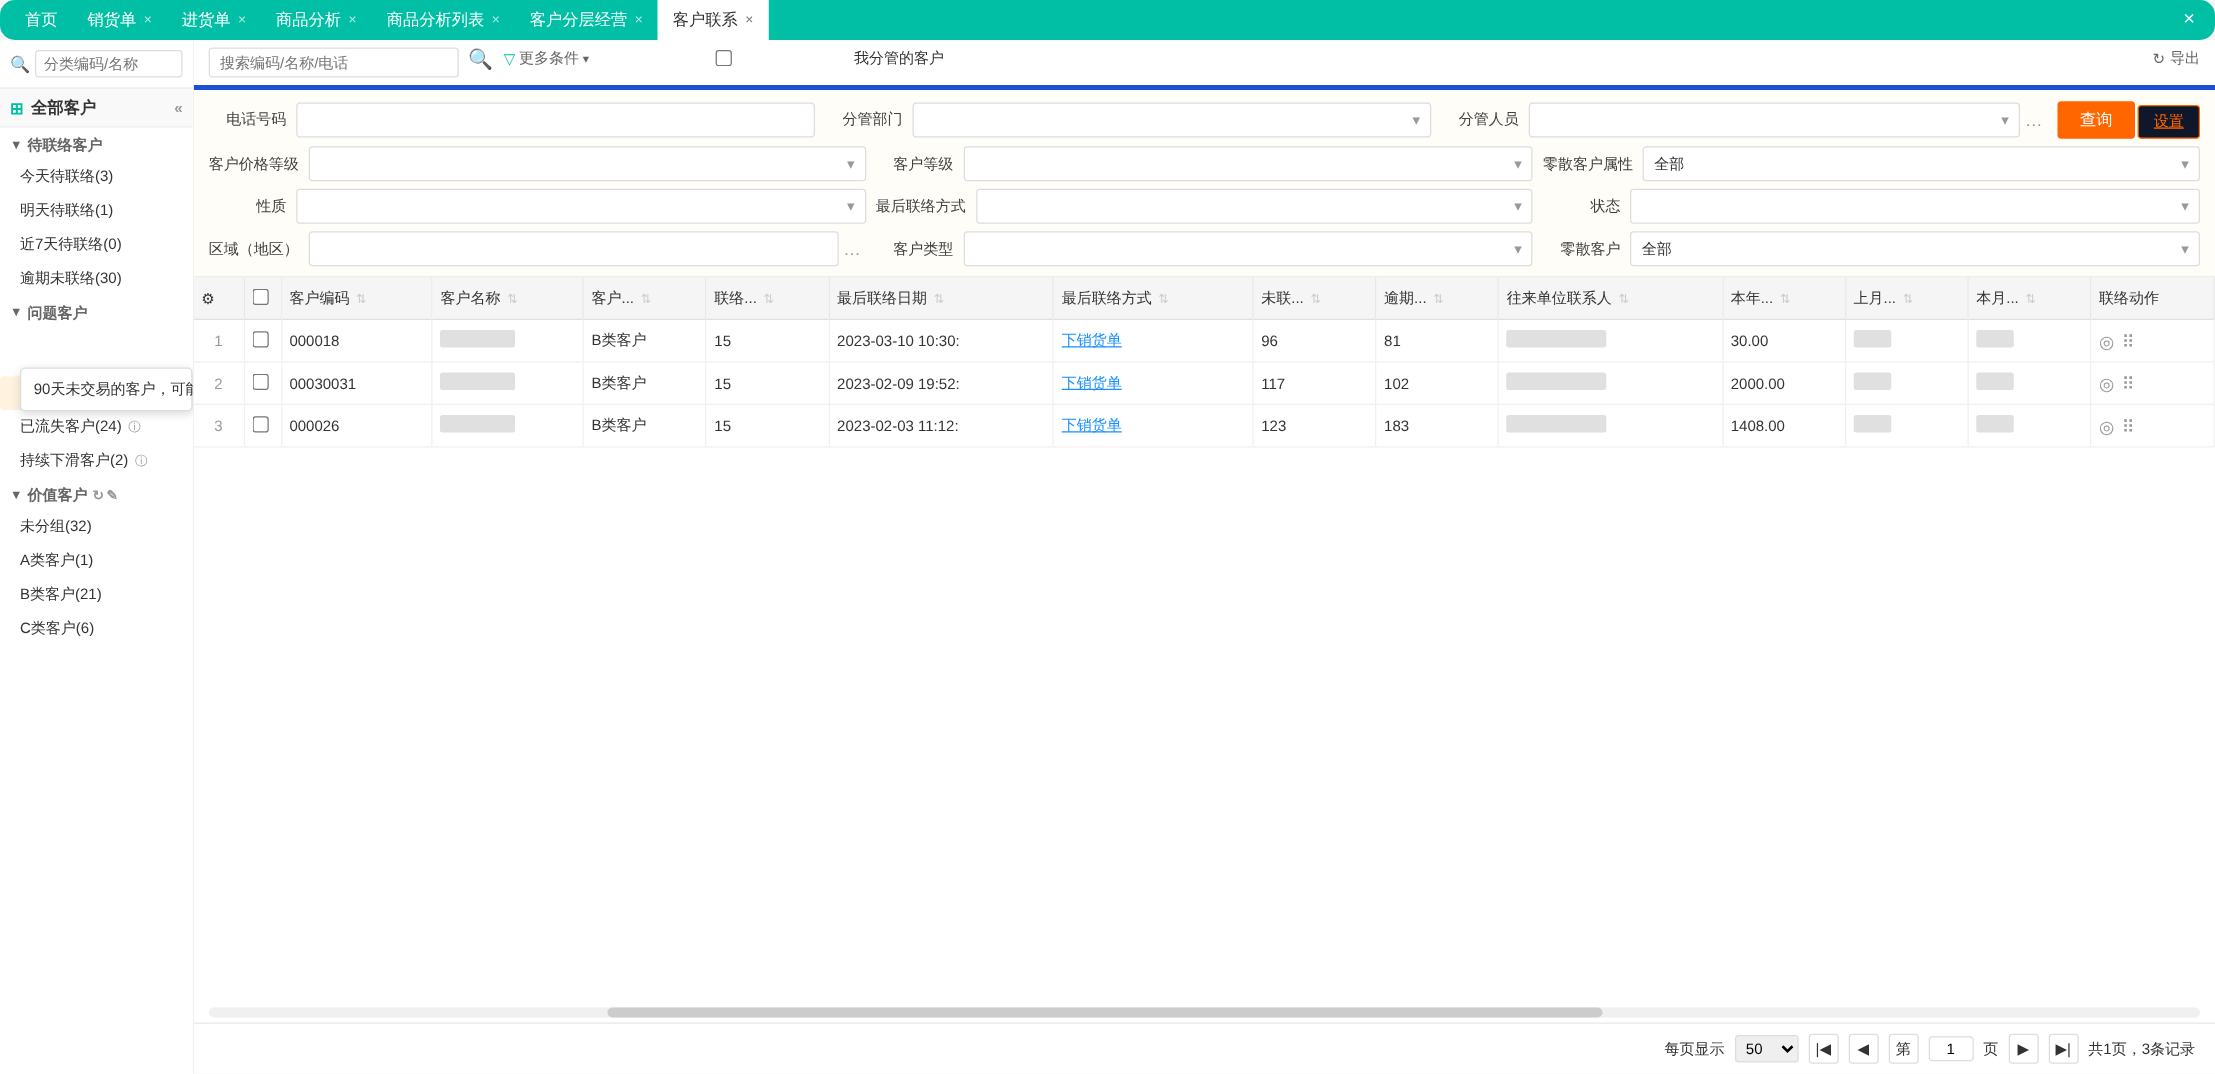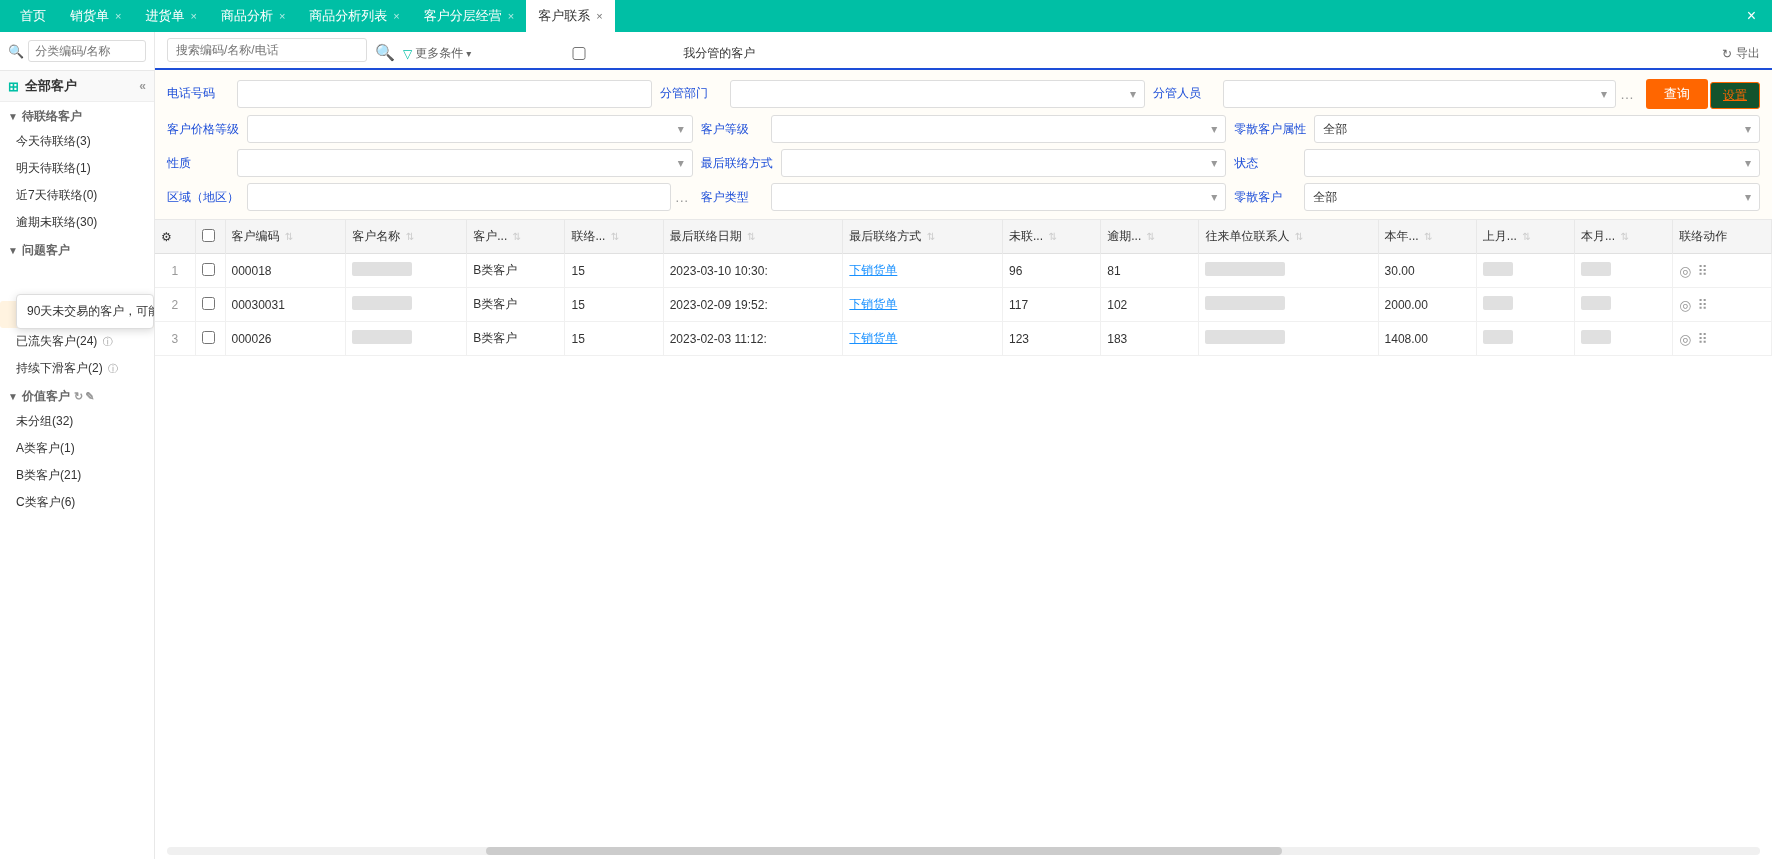--- a/index.html
+++ b/index.html
@@ -6,20 +6,21 @@
     body { font-family: 'Microsoft YaHei', Arial, sans-serif; font-size: 12px; background: #f5f5f5; color: #333; }
 
     
     .top-nav {
       background: #00bfa5;
       display: flex;
       align-items: center;
       height: 32px;
       padding: 0 8px;
       color: white;
+      border-radius: 12px;
     }
     .top-nav .nav-tab {
       padding: 0 12px;
       height: 32px;
       display: flex;
       align-items: center;
       font-size: 13px;
       cursor: pointer;
       white-space: nowrap;
       color: white;
@@ -142,23 +143,23 @@
       display: flex;
       flex-direction: column;
       overflow: hidden;
       background: white;
     }
 
     
     .filter-bar {
       padding: 6px 12px;
       display: flex;
-      align-items: flex-end;
+      align-items: flex-start;
       gap: 8px;
-      border-bottom: 2px solid #1d4ed8;
+      border-bottom: 4px solid #1d4ed8;
       background: white;
     }
     .filter-bar input {
       border: 1px solid #ddd;
       border-radius: 3px;
       padding: 4px 8px;
       font-size: 12px;
       width: 200px;
       outline: none;
     }
@@ -204,24 +205,24 @@
     }
     .filter-row:last-child { margin-bottom: 0; }
     .filter-field {
       display: flex;
       align-items: center;
       flex: 1;
       min-width: 0;
     }
     .filter-label {
       white-space: nowrap;
-      color: #1d4ed8;
+      color: #404040;
       font-size: 12px;
       min-width: 70px;
-      text-align: left;
+      text-align: right;
       padding-right: 8px;
     }
     .filter-input {
       flex: 1;
       border: 1px solid #ddd;
       border-radius: 3px;
       padding: 4px 8px;
       font-size: 12px;
       outline: none;
       height: 28px;
@@ -250,21 +251,21 @@
     .query-btn {
       background: #ff6600;
       color: white;
       border: none;
       border-radius: 3px;
       padding: 6px 18px;
       font-size: 13px;
       cursor: pointer;
     }
     .settings-btn {
-      background: #14532d;
+      background: #0f172a;
       color: #ff6600;
       border: 1px solid #ff6600;
       border-radius: 3px;
       padding: 4px 12px;
       font-size: 12px;
       cursor: pointer;
       margin-top: 4px;
       text-decoration: underline;
     }
     .btn-group-right {
@@ -735,15 +736,32 @@
       </td>
     </tr>
           </tbody>
       </table>
     </div>
 
     <div class="bottom-scrollbar">
       <div class="thumb"></div>
     </div>
 
+    <div class="pagination-bar">
+      <span>每页显示</span>
+      <select>
+        <option>50</option>
+        <option>100</option>
+      </select>
+      <div class="page-btn">|◀</div>
+      <div class="page-btn">◀</div>
+      <div class="page-btn">
+        <span>第</span>
+      </div>
+      <input type="text" value="1" style="width: 36px; border: 1px solid rgb(221, 221, 221); border-radius: 3px; text-align: center; padding: 2px; font-size: 12px;">
+      <span>页</span>
+      <div class="page-btn">▶</div>
+      <div class="page-btn">▶|</div>
+      <span>共1页，3条记录</span>
+    </div>
 
   </div>
 </div>
 
 </body></html>

